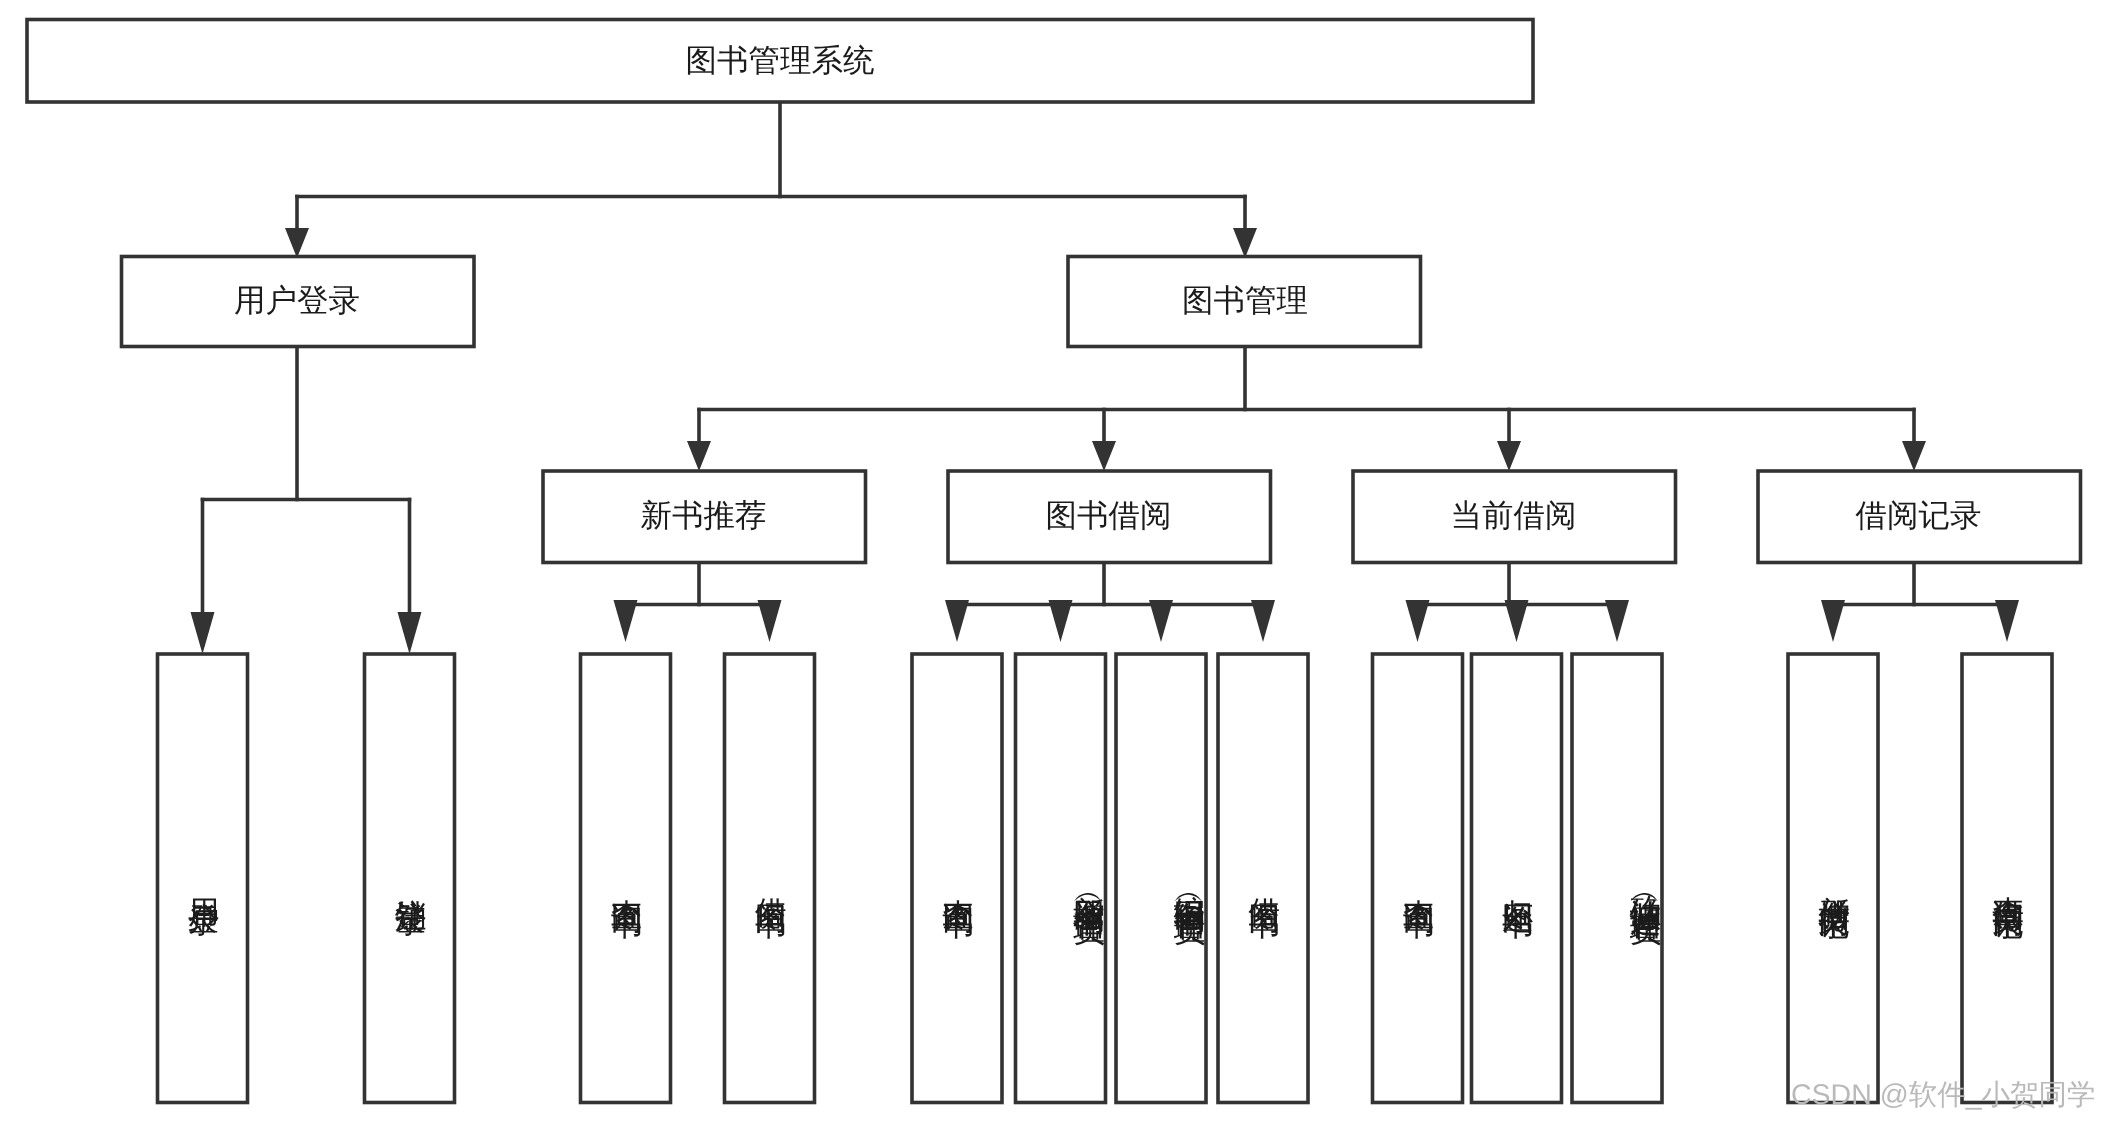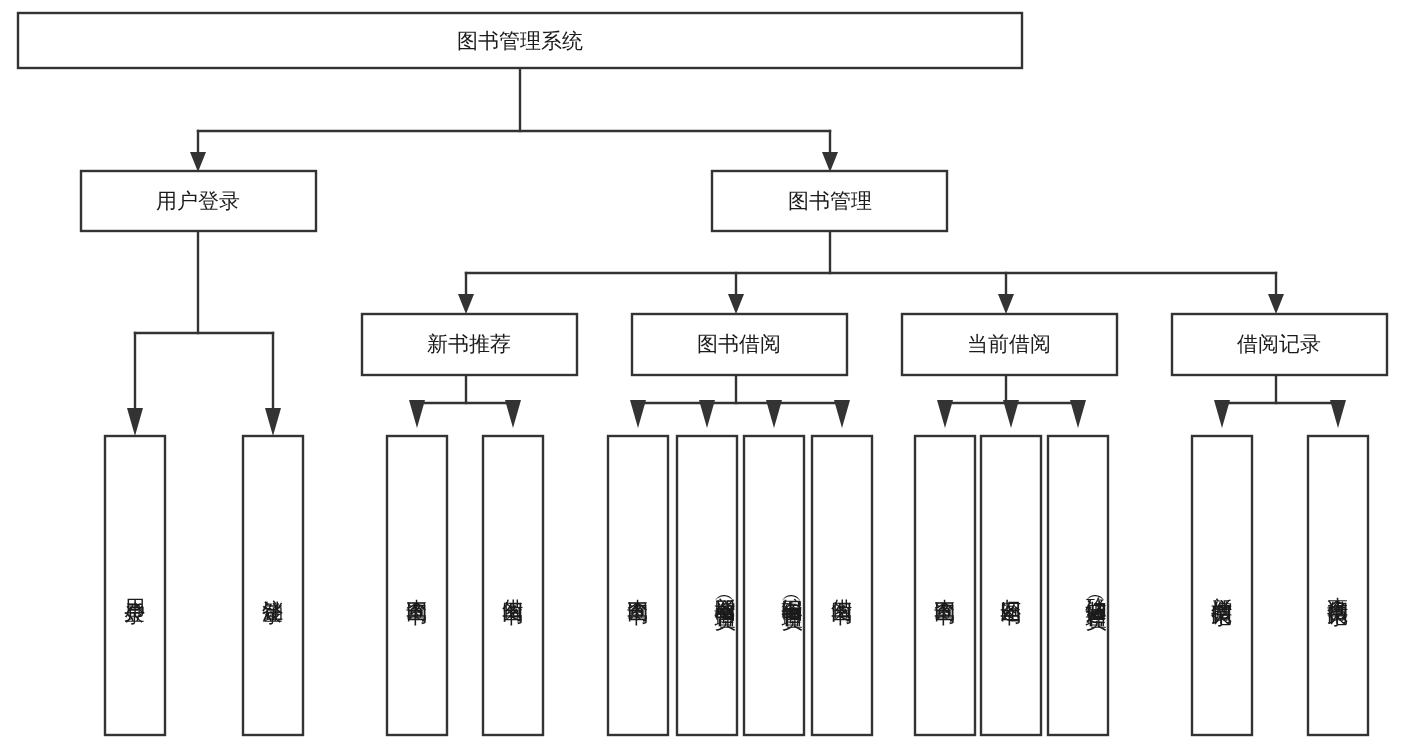--- a/index.html
+++ b/index.html
@@ -215,14 +215,15 @@
   <div class="node-label-v" style="left:744px; top:443px; width:60px; height:292px;">编辑图书（管理员）</div>
   <div class="node-label-v centered" style="left:812px; top:436px; width:60px; height:299px;">借阅图书</div>
 
   <div class="node-label-v centered" style="left:915px; top:436px; width:60px; height:299px;">查询图书</div>
   <div class="node-label-v centered" style="left:981px; top:436px; width:60px; height:299px;">归还图书</div>
   <div class="node-label-v" style="left:1048px; top:443px; width:60px; height:292px;">确认归还（管理员）</div>
 
   <div class="node-label-v centered" style="left:1192px; top:436px; width:60px; height:299px;">新增借阅记录</div>
   <div class="node-label-v centered" style="left:1308px; top:436px; width:60px; height:299px;">查询借阅记录</div>
 
+  <div class="watermark">CSDN @软件_小贺同学</div>
 
 </div>
 
 </body></html>

